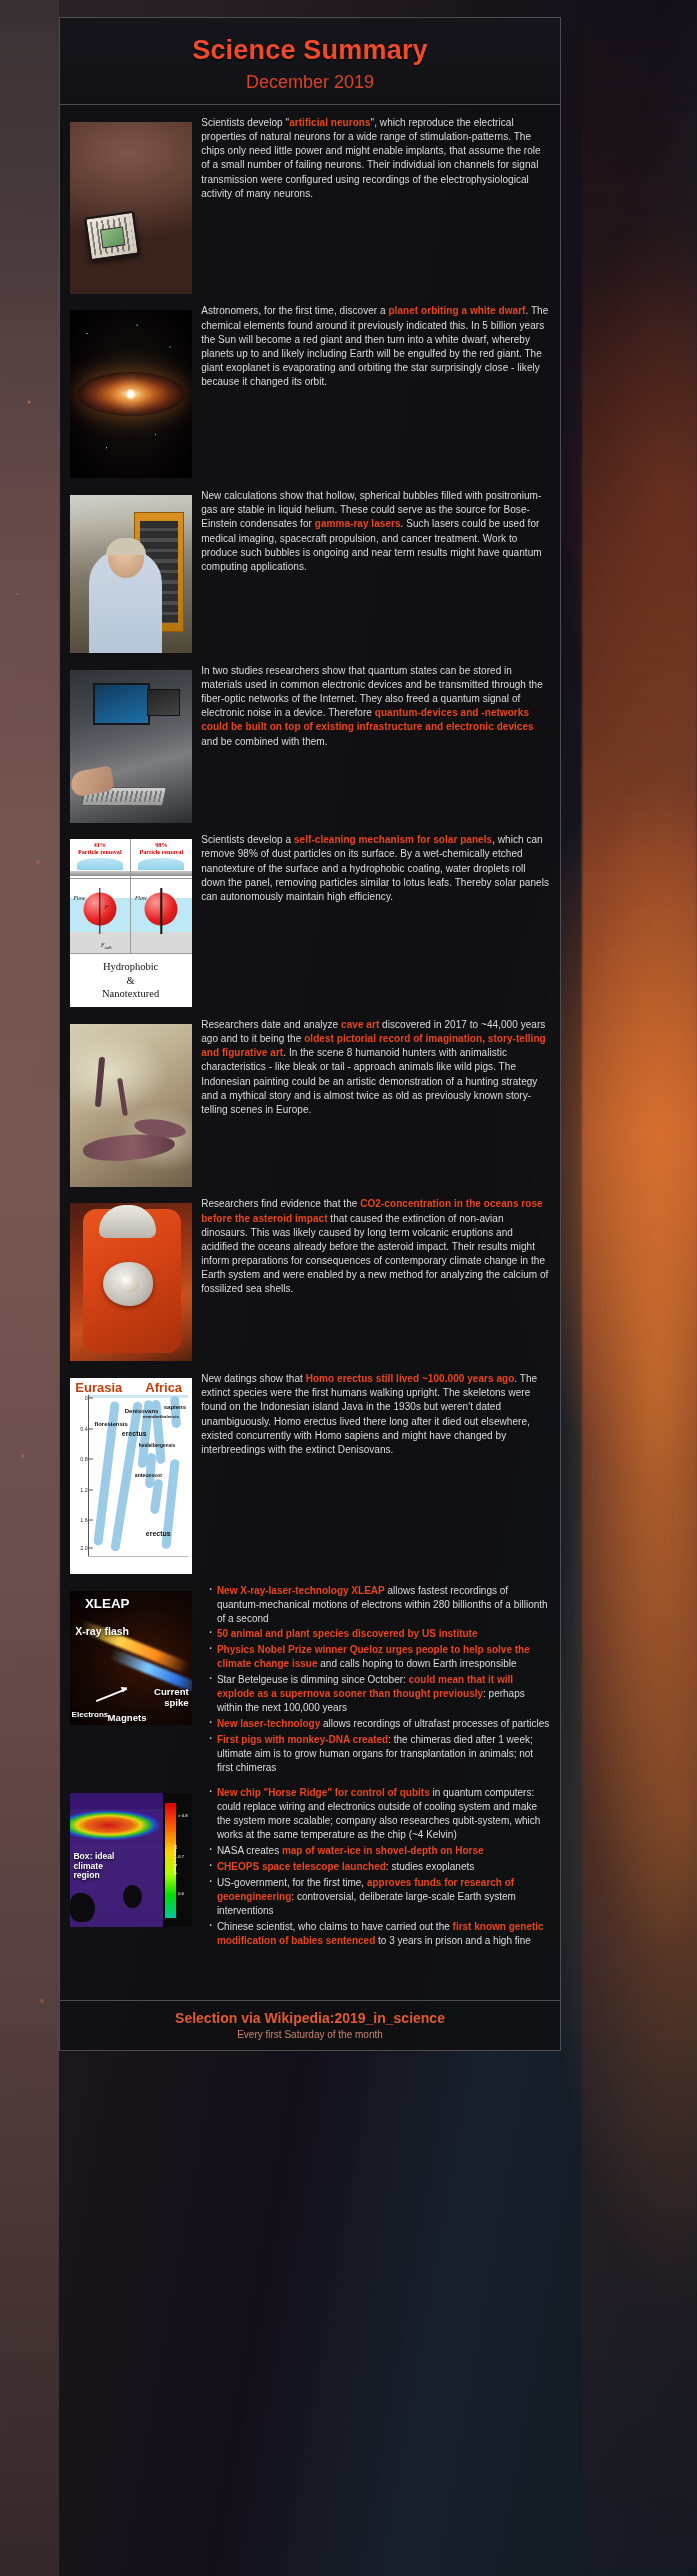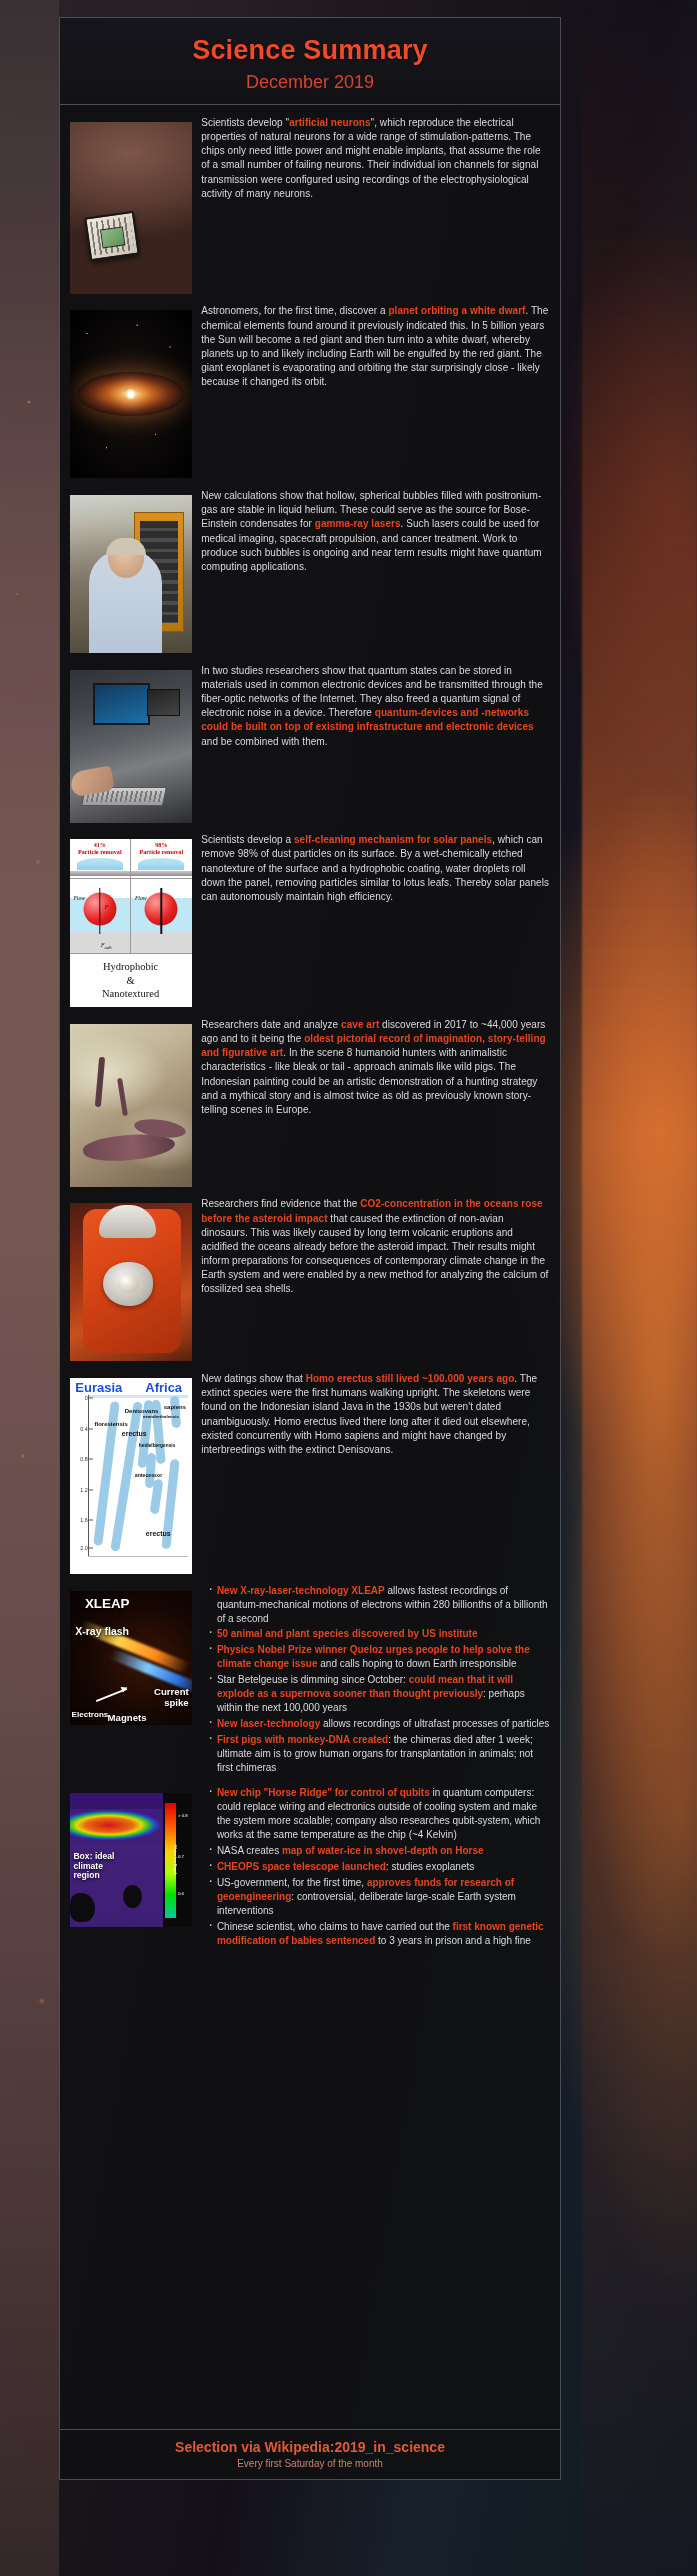--- a/index.html
+++ b/index.html
@@ -54,21 +54,21 @@
       radial-gradient(circle 1px at 12% 4%, rgba(255,255,255,.05), transparent),
       radial-gradient(circle 1px at 78% 11%, rgba(255,255,255,.04), transparent),
       radial-gradient(circle 1px at 34% 29%, rgba(255,255,255,.04), transparent),
       radial-gradient(circle 1px at 91% 47%, rgba(255,255,255,.03), transparent),
       radial-gradient(circle 1px at 7% 66%, rgba(255,255,255,.04), transparent),
       radial-gradient(circle 1px at 58% 84%, rgba(255,255,255,.03), transparent);
   }
 
   
   #card {
-    position:absolute; left:59px; top:17px; width:502px; height:2463px;
+    position:absolute; left:59px; top:17px; width:502px; height:2034px;
     background:rgba(17,17,19,.965);
     border:1px solid #4e4e52;
     z-index:2;
     display:flex; flex-direction:column;
   }
   .head {
     border-bottom:1px solid #4e4e52;
     padding:17px 0 11.5px; text-align:center;
     background:linear-gradient(180deg,#15151b,#121216);
   }
@@ -230,21 +230,21 @@
     border-radius:50% 46% 48% 52%; box-shadow:0 1.9px 4.8px rgba(0,0,0,.4); }
   .t-diver .shell { position:absolute; left:48px; top:71px; width:21px; height:19px;
     background:radial-gradient(circle at 35% 30%,#fff,#cfc6b4 70%,#9a9384);
     border-radius:50%; }
   .t-diver .helmet { position:absolute; left:29px; top:1.9px; width:57px; height:33px;
     background:linear-gradient(180deg,#eceae6,#b9b6ae); border-radius:29px 29px 7.7px 7.7px; }
 
   
   .t-chart { height:196px; background:#fff; padding:2.9px 3.8px 3.8px 3.8px; }
   .ch-title { display:flex; justify-content:space-between; padding:0 5.7px 1px 1.9px; }
-  .ch-title span { font-size:13px; font-weight:bold; color:#1d4ed8; line-height:1; }
+  .ch-title span { font-size:13px; font-weight:bold; color:#c2410c; line-height:1; }
   .ch-plot { position:relative; height:161px; border-left:1px solid #555; margin-left:14.4px;
     background:linear-gradient(180deg,#cfe7f5 0 2.9px, #fff 2.9px 100%); }
   .ch-yaxis { position:absolute; left:-14.4px; top:0; width:14.4px; height:100%; }
   .ch-tick { position:absolute; right:1px; font-size:5.4px; color:#333; transform:translateY(-50%); }
   .ch-tickline { position:absolute; left:0; width:3.8px; height:1px; background:#555; transform:translateY(-50%); }
   .ch-lineage { position:absolute; width:8.6px; background:#9ccbe8; border-radius:5.7px; }
   .ch-lbl { position:absolute; font-size:6px; font-weight:bold; color:#111; white-space:nowrap; }
   .ch-lbl.mid { font-size:7px; }
   .ch-bottom { height:1px; background:#bbb; margin-left:14.4px; }
 

